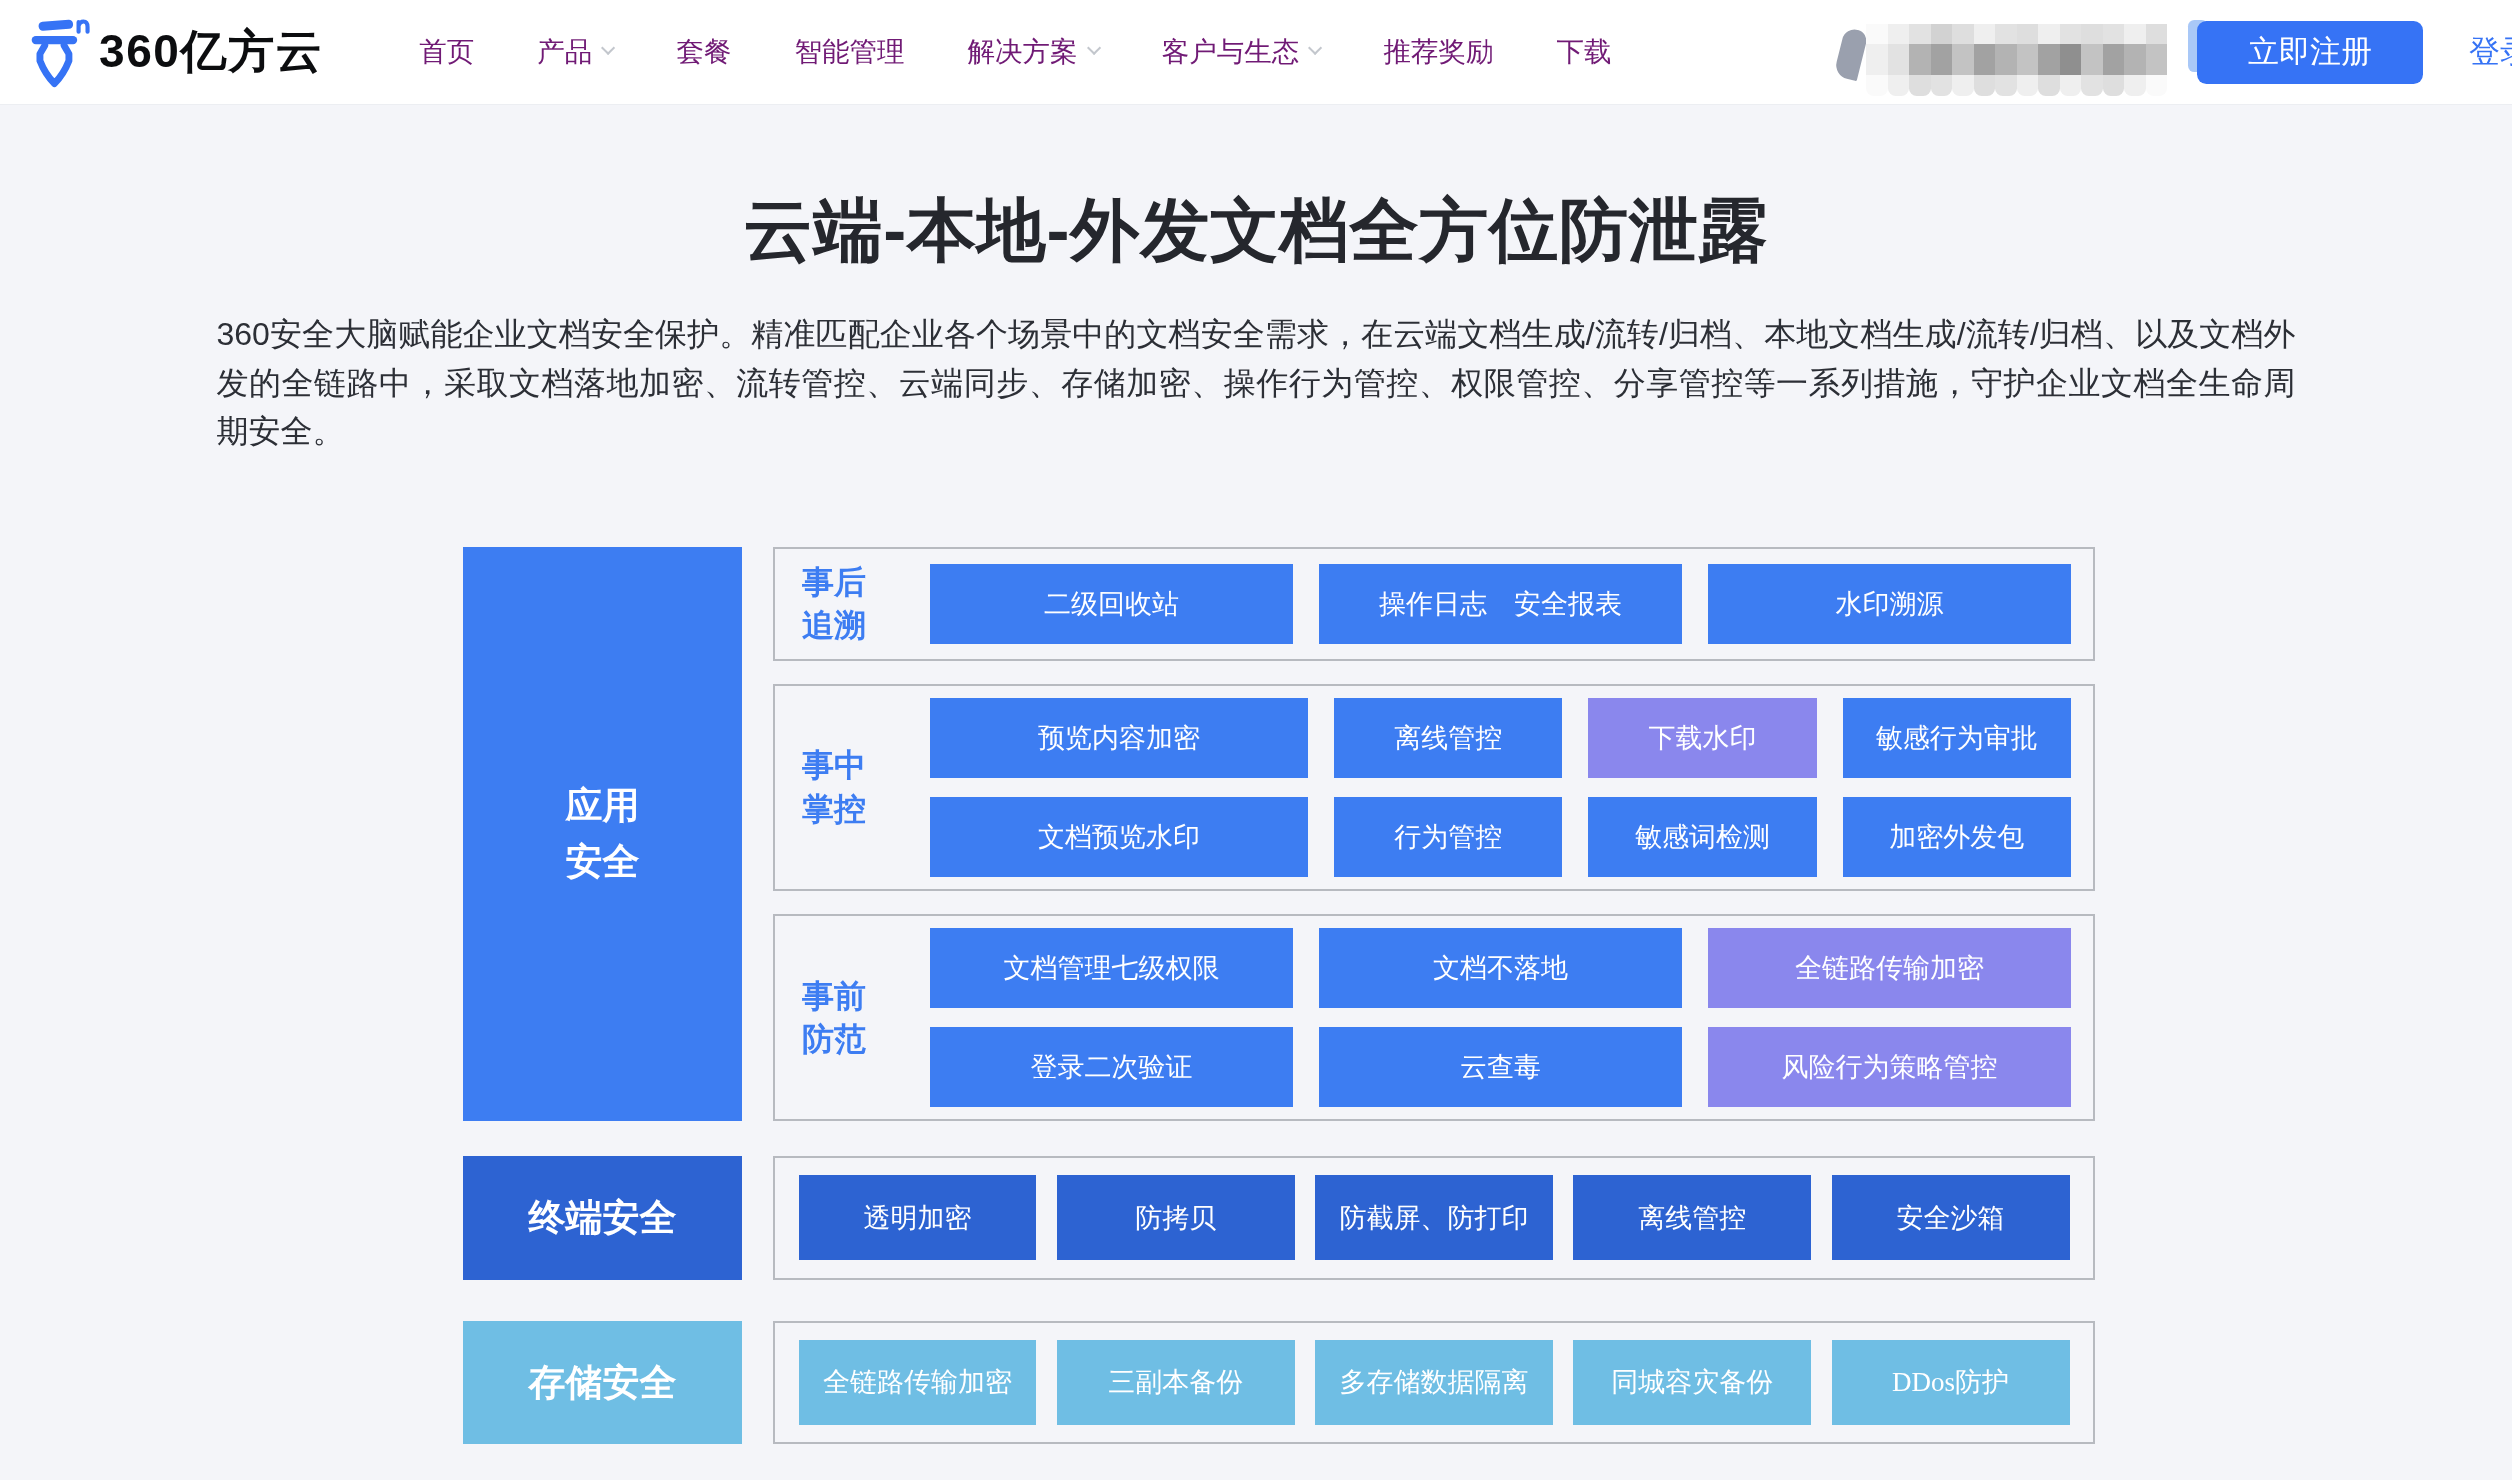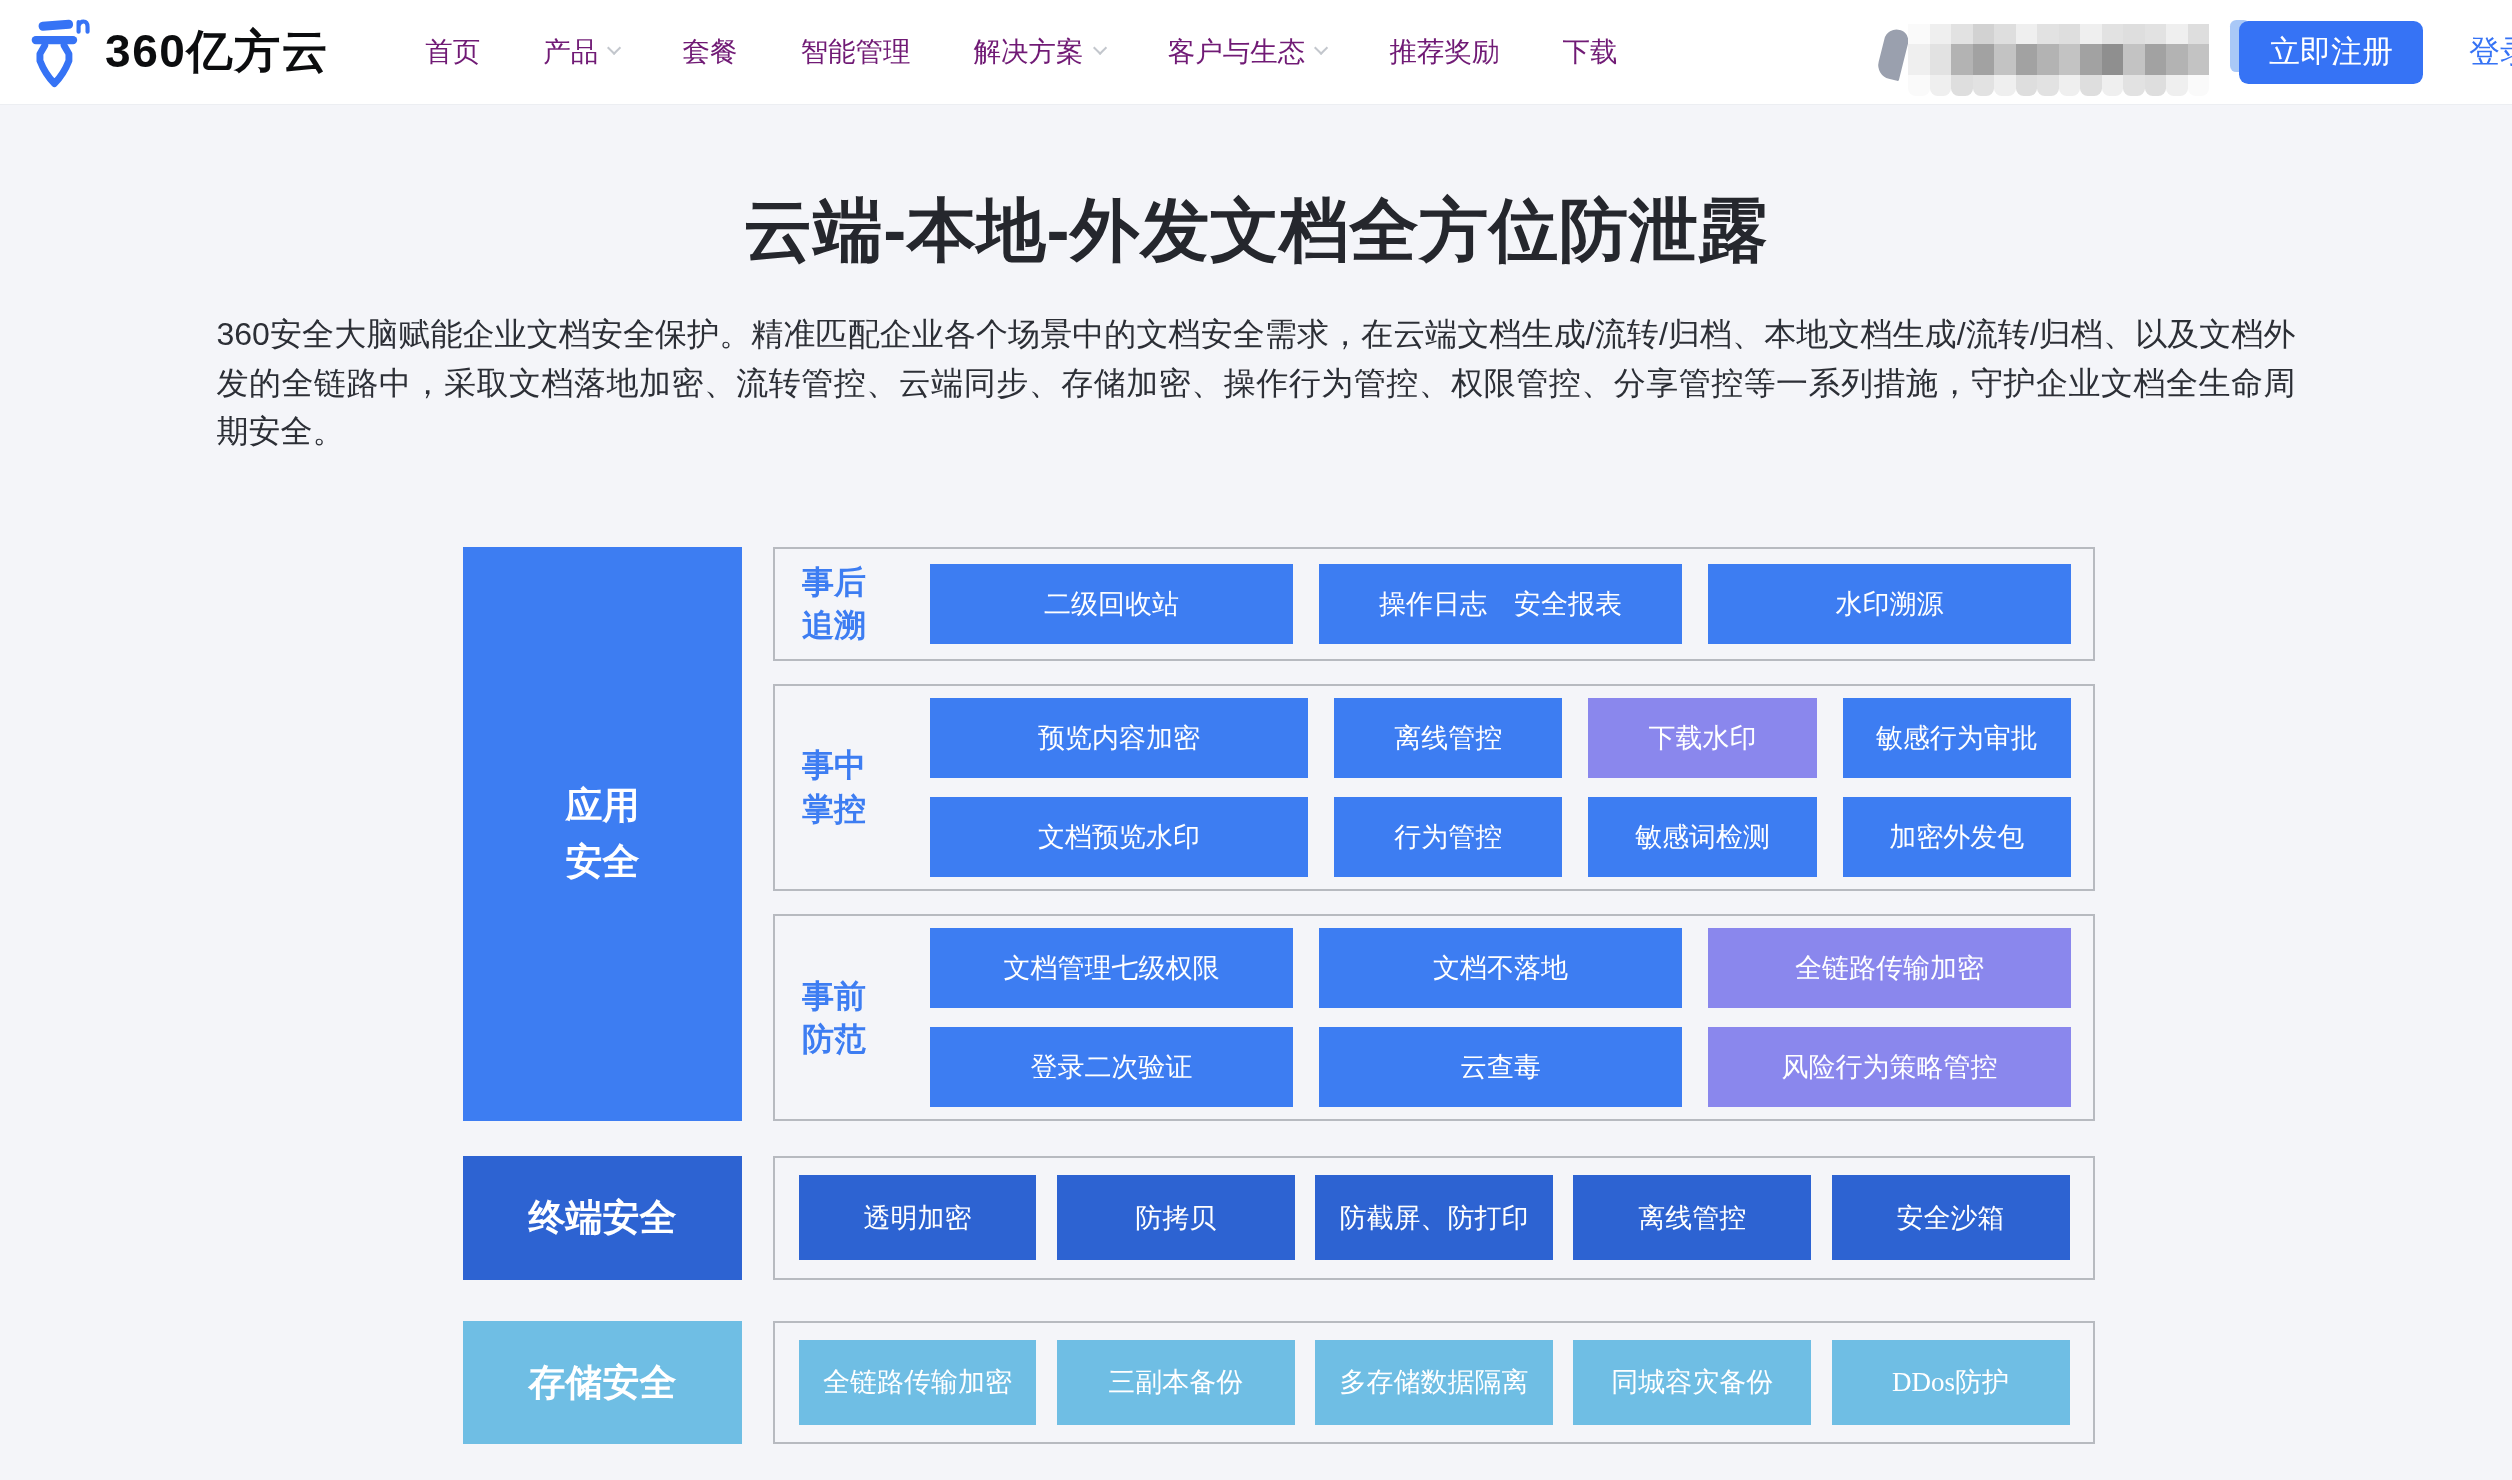--- a/index.html
+++ b/index.html
@@ -9,40 +9,40 @@
     background:#f4f5f9;
     font-family:"Liberation Sans","DejaVu Sans",sans-serif;
   }
   
   .header {
     height:105px; background:#ffffff; display:flex; align-items:center;
     padding-left:22px; border-bottom:0.8px solid #eceef2;
   }
   .logo { display:flex; align-items:center; cursor:pointer; }
   .logo-icon { width:69px; height:75px; flex:none; }
-  .logo-text { font-size:46px; font-weight:800; color:#0c0d0f; margin-left:14px; letter-spacing:1.6px; }
+  .logo-text { font-size:46px; font-weight:800; color:#0c0d0f; margin-left:8px; letter-spacing:1.6px; }
   .nav { display:flex; align-items:center; margin-left:96px; list-style:none; }
   .nav-item { font-size:27.5px; color:#701a75; display:flex; align-items:center; margin-right:63px; cursor:pointer; white-space:nowrap; }
   .chevron {
     width:10.2px; height:10.2px; border-right:2.4px solid #c3c7cd; border-bottom:2.4px solid #c3c7cd;
     transform:rotate(45deg); margin-left:11px; margin-top:-7.8px; flex:none;
   }
   .header-right { margin-left:auto; display:flex; align-items:center; }
   .mosaic { width:328px; height:72px; position:relative; margin-right:20.4px; }
   .mosaic-hook { position:absolute; left:0; top:12.6px; width:23.5px; height:50px; background:#9aa0ae; border-radius:12.6px 11px 1.6px 14px; transform:rotate(14deg); }
   .mosaic-rows { position:absolute; left:27px; top:7.8px; right:0; }
   .mrow { display:flex; height:20.4px; }
   .mrow.mid { height:31px; }
   .mrow span { flex:1; }.m2{background:#e2e2e2}.m3{background:#d2d2d2}.m4{background:#c3c3c3}
   .m5{background:#b3b3b3}.m6{background:#a2a2a2}.m7{background:#8f8f8f}.m8{background:#dedede}
   .m9{background:#efefef}.m0{background:#fafafa}
   .mrow.bot span { border-radius:0 0 7.8px 7.8px; }
   .btn-tab { width:20.4px; height:52px; background:#a9c8f7; border-radius:6.3px; margin-right:-11px; position:relative; top:-6.3px; z-index:0; }
   .register-btn {
-    position:relative; z-index:1; width:184px; height:63px; border:none; border-radius:9.4px;
+    position:relative; z-index:1; width:226px; height:63px; border:none; border-radius:9.4px;
     color:#ffffff; font-size:31px; display:flex; align-items:center; justify-content:center;
     cursor:pointer; font-family:inherit;
   }
   .login-link { font-size:31px; margin-left:46px; margin-right:-19px; white-space:nowrap; text-decoration:none; cursor:pointer; }
   
   .hero-title { margin-top:80px; text-align:center; font-size:69px; font-weight:700; color:#25272d; letter-spacing:0.8px; }
   .hero-desc { width:2079px; margin:33px auto 0; font-size:32px; line-height:1.52; color:#2c2f36; text-align:justify; }
   
   .diagram { width:1632px; margin:91px 0 0 463px; }
   .group { display:flex; align-items:stretch; }

